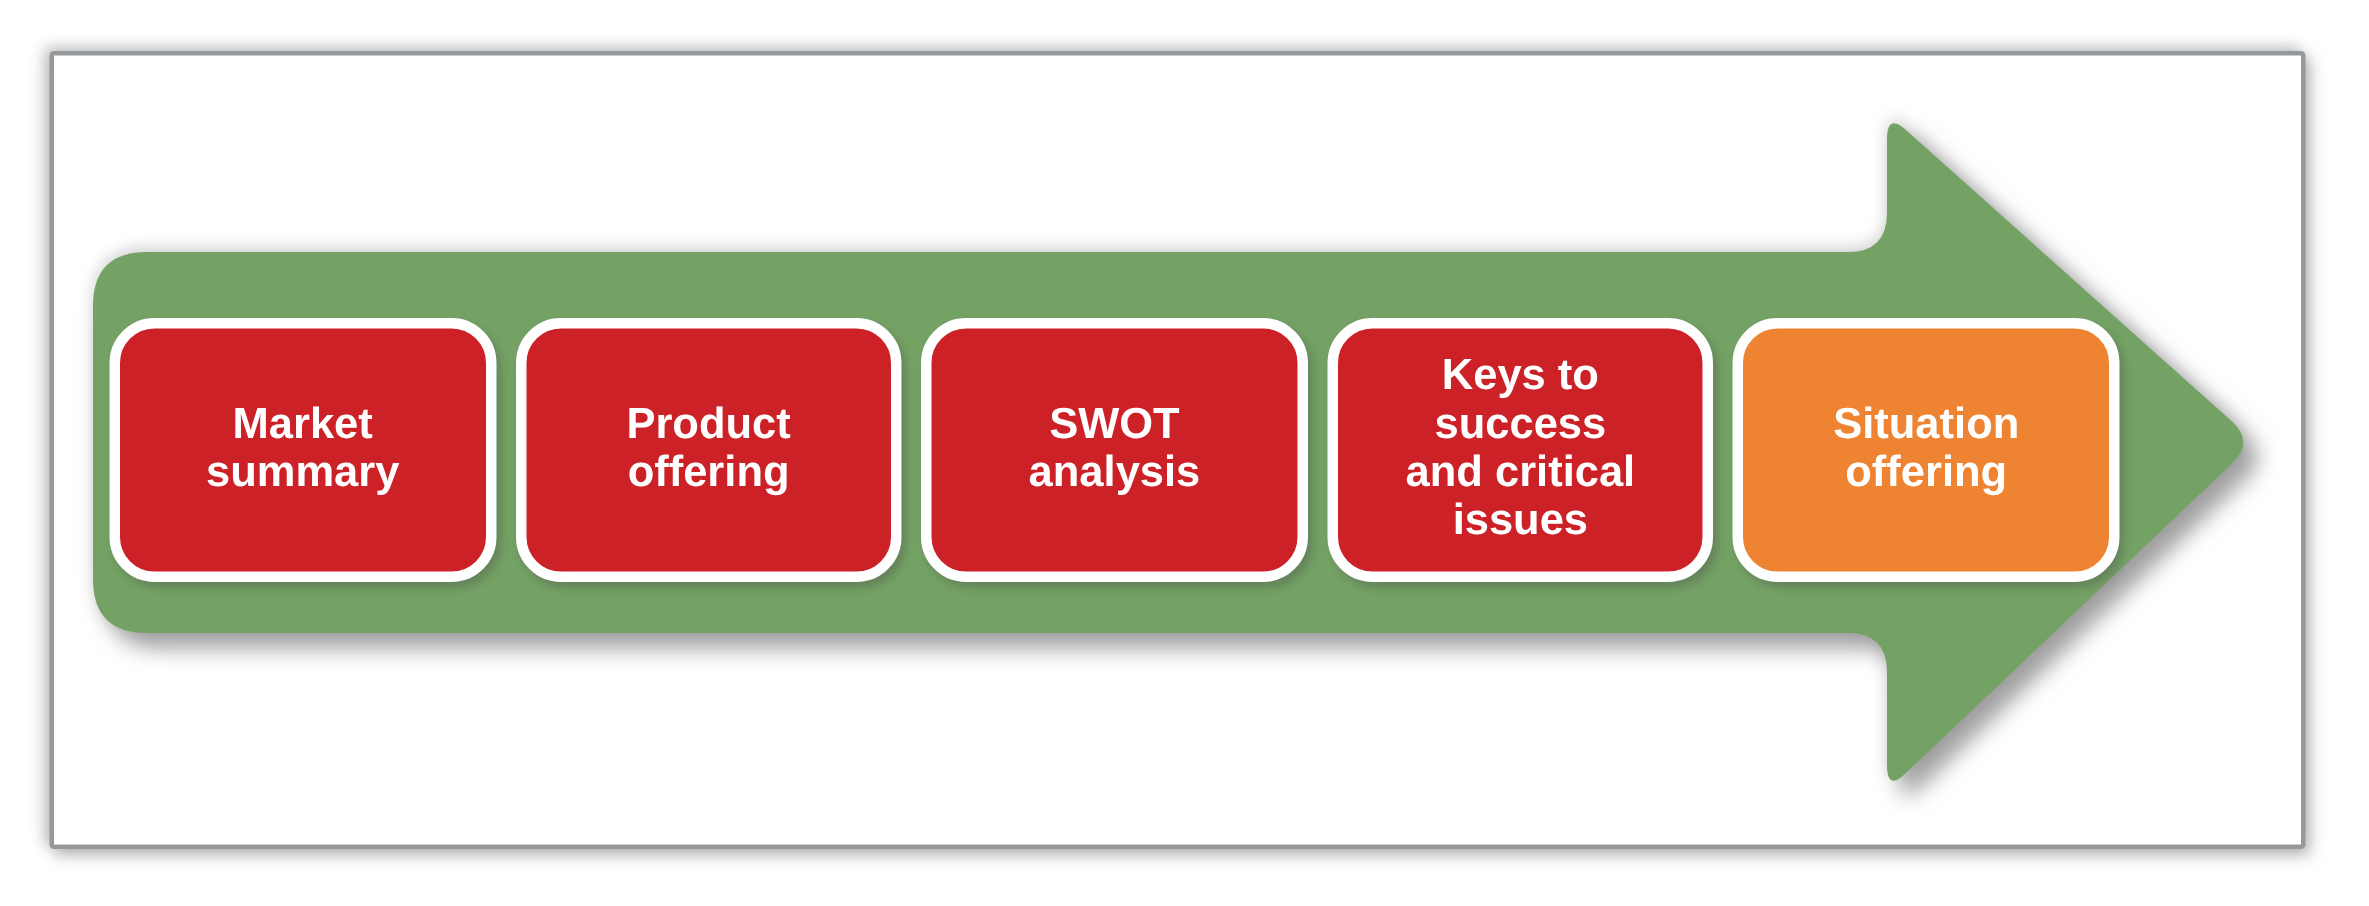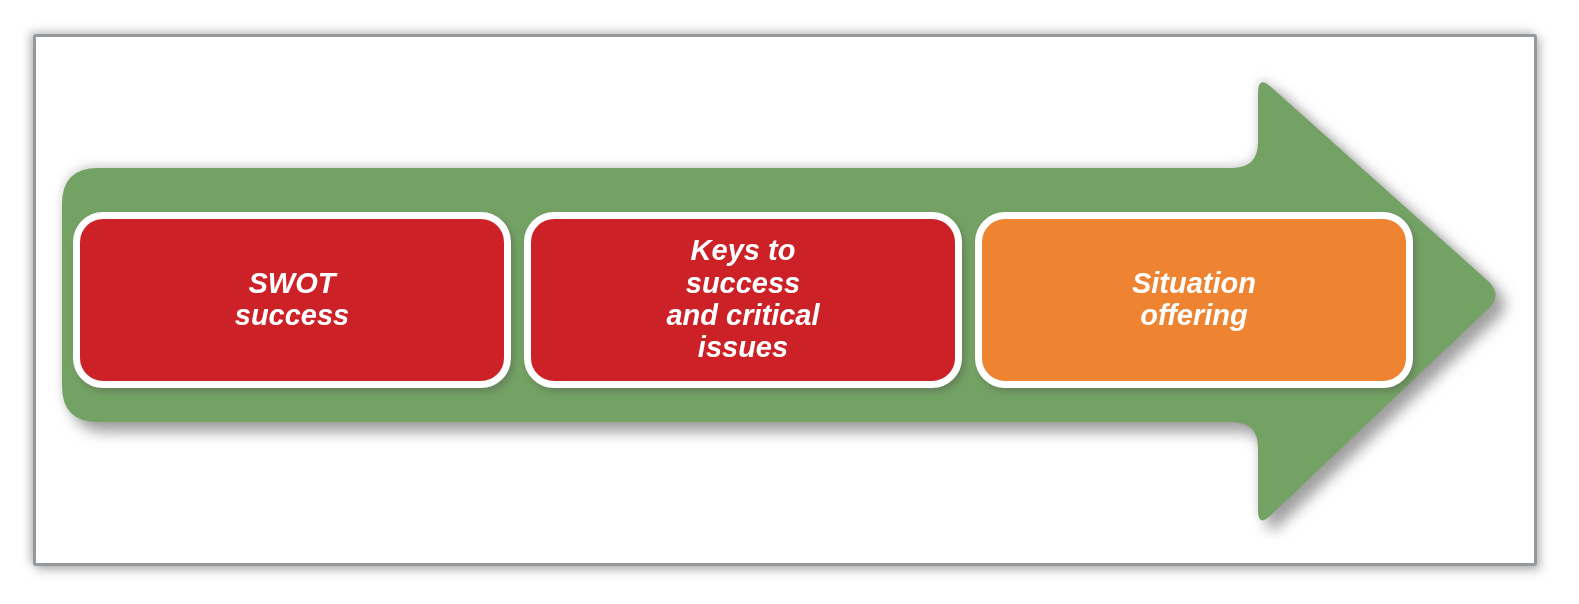--- a/index.html
+++ b/index.html
@@ -49,21 +49,20 @@
   .step {
     flex: 1;
     box-sizing: border-box;
     border: 7px solid #ffffff;
     border-radius: 30px;
     display: flex;
     align-items: center;
     justify-content: center;
     text-align: center;
     box-shadow: 3px 4px 6px rgba(75,75,75,0.35);
-    font-style: italic;
   }
   .step-label {
     color: #ffffff;
     font-weight: bold;
     font-size: 29px;
     line-height: 1.12;
     white-space: pre-line;
     padding-bottom: 2px;
   }
 </style>
@@ -87,22 +86,30 @@
                Q 1222 385 1196 385
                H 62
                Q 26 385 26 349
                V 167
                Q 26 131 62 131
                Z" fill="#74a264"></path>
     </svg>
 
     <div class="steps">
       <div class="step" style="background-color: rgb(205, 33, 40);">
+        <span class="step-label">Market
+summary</span>
+      </div>
+      <div class="step" style="background-color: rgb(205, 33, 40);">
+        <span class="step-label">Product
+offering</span>
+      </div>
+      <div class="step" style="background-color: rgb(205, 33, 40);">
         <span class="step-label">SWOT
-success</span>
+analysis</span>
       </div>
       <div class="step" style="background-color: rgb(205, 33, 40);">
         <span class="step-label">Keys to
 success
 and critical
 issues</span>
       </div>
       <div class="step" style="background-color: rgb(238, 132, 49);">
         <span class="step-label">Situation
 offering</span>

